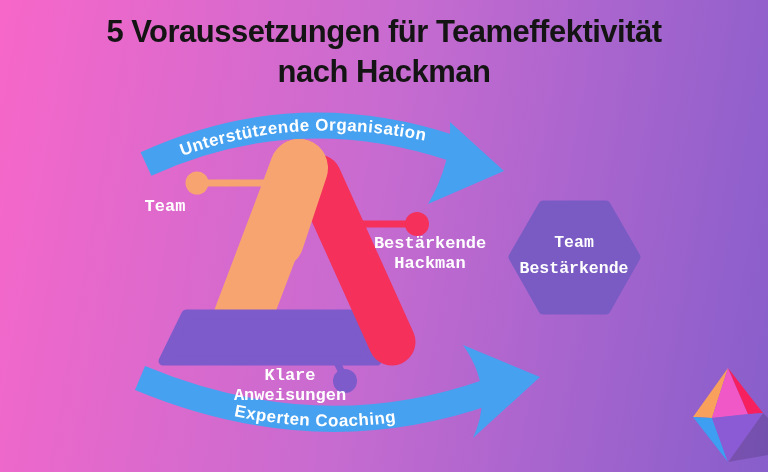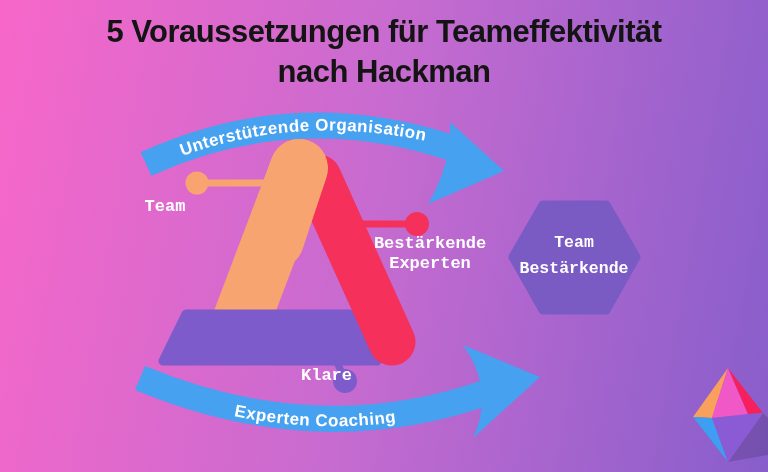--- a/index.html
+++ b/index.html
@@ -82,25 +82,26 @@
       <path d="M712,418 L763,413 L728,462 Z" fill="#8b5bd6"></path>
     </g>
   </svg>
 
   <div class="label" style="left:108px;top:197px;width:114px;">
     <span>Team</span>
   </div>
 
   <div class="label" style="left:368px;top:234px;width:124px;">
     <span>Bestärkende</span>
-    <span>Experten</span>
+    <span>Hackman</span>
   </div>
 
-  <div class="label" style="left:228px;top:366px;width:124px;text-align:right;">
+  <div class="label" style="left:228px;top:366px;width:124px;">
     <span>Klare</span>
+    <span>Anweisungen</span>
   </div>
 
   <div class="label hex-label" style="left:514px;top:230px;width:120px;">
     <span>Team</span>
     <span>Bestärkende</span>
   </div>
 
 </div>
 
 </body></html>

